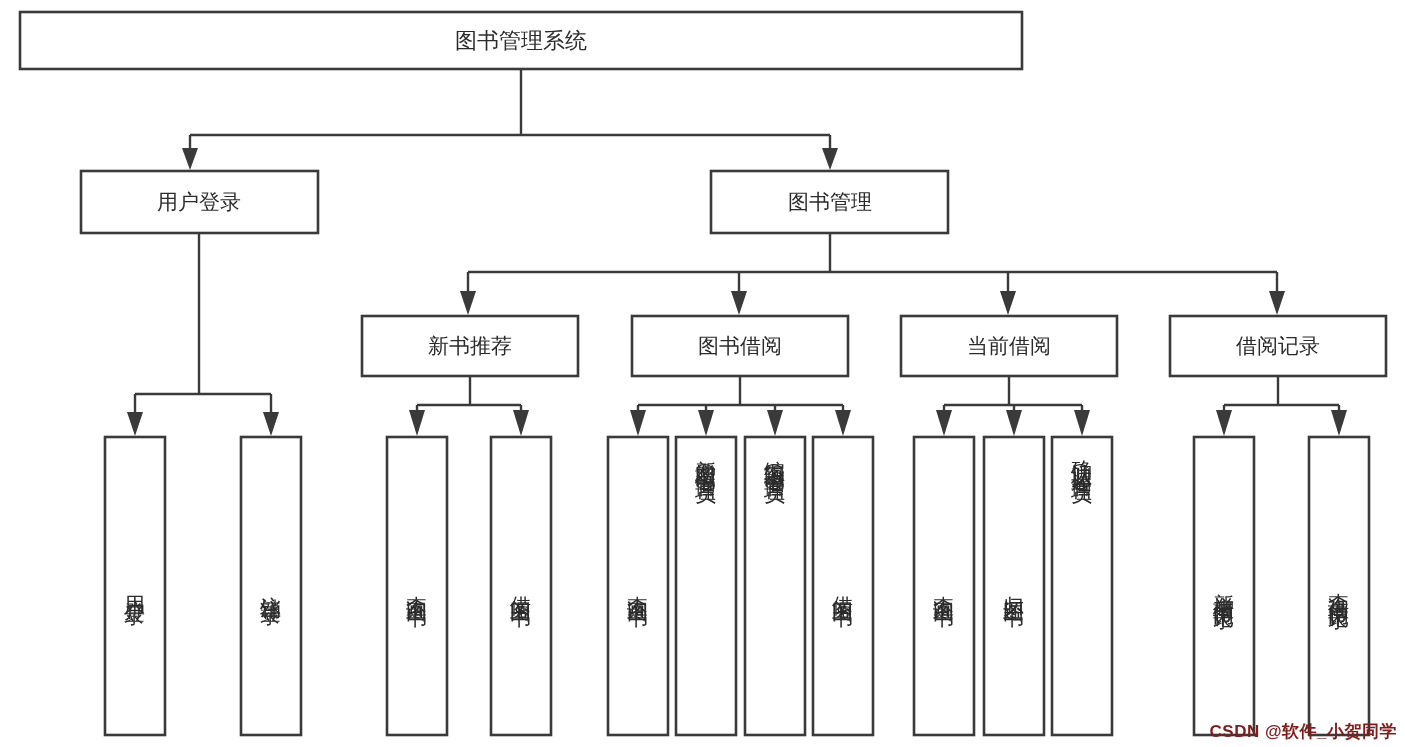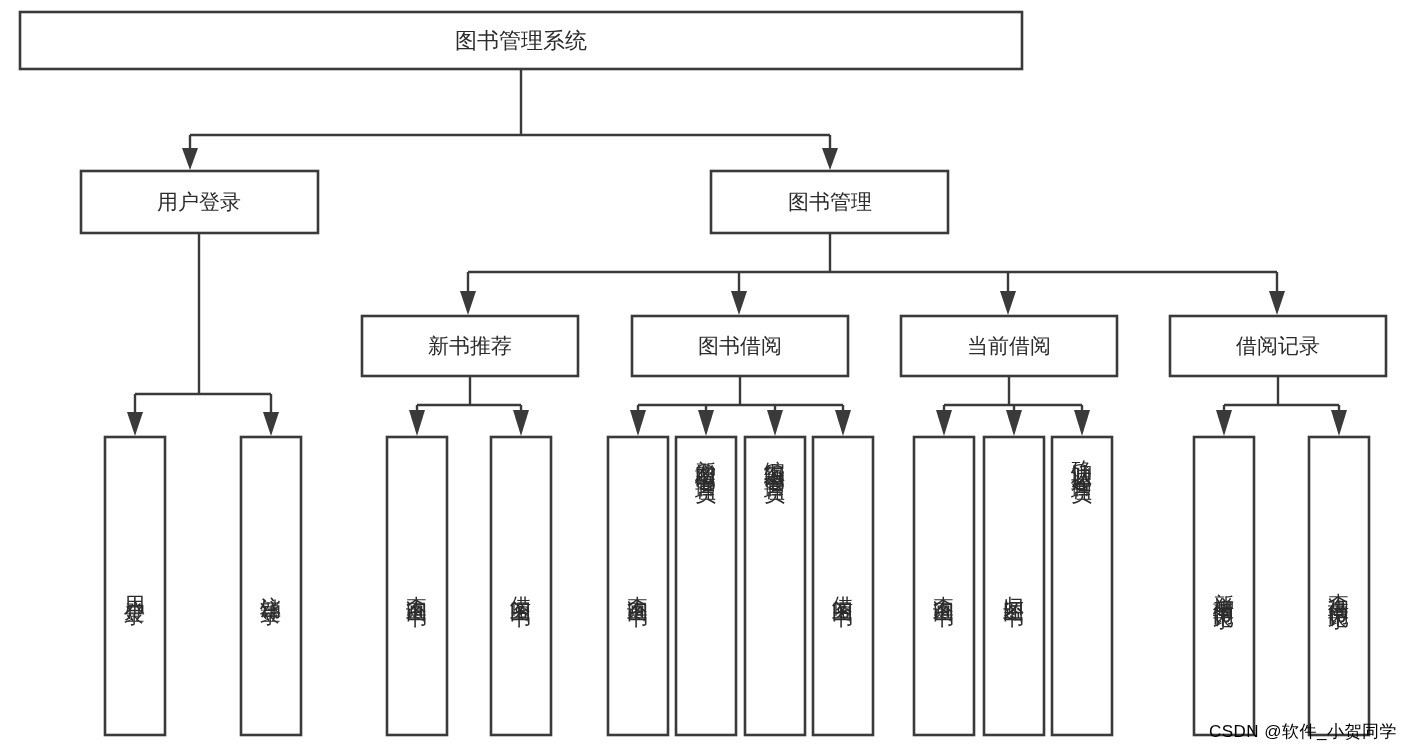--- a/index.html
+++ b/index.html
@@ -69,24 +69,25 @@
     letter-spacing: 3.5px;
     color: #2b2b2b;
     white-space: nowrap;
   }
   .watermark {
     position: absolute;
     right: 8px;
     bottom: 4px;
     font-family: "Liberation Sans", "DejaVu Sans", sans-serif;
     font-size: 17px;
-    color: #000000;
+    color: #7f1d1d;
     letter-spacing: 0.5px;
     user-select: none;
     white-space: nowrap;
+    font-weight: bold;
   }
 </style>
 </head>
 <body>
 
 <div id="diagram-root">
 
   <svg class="diagram-canvas" viewBox="0 0 1405 747">
 
     <g>

